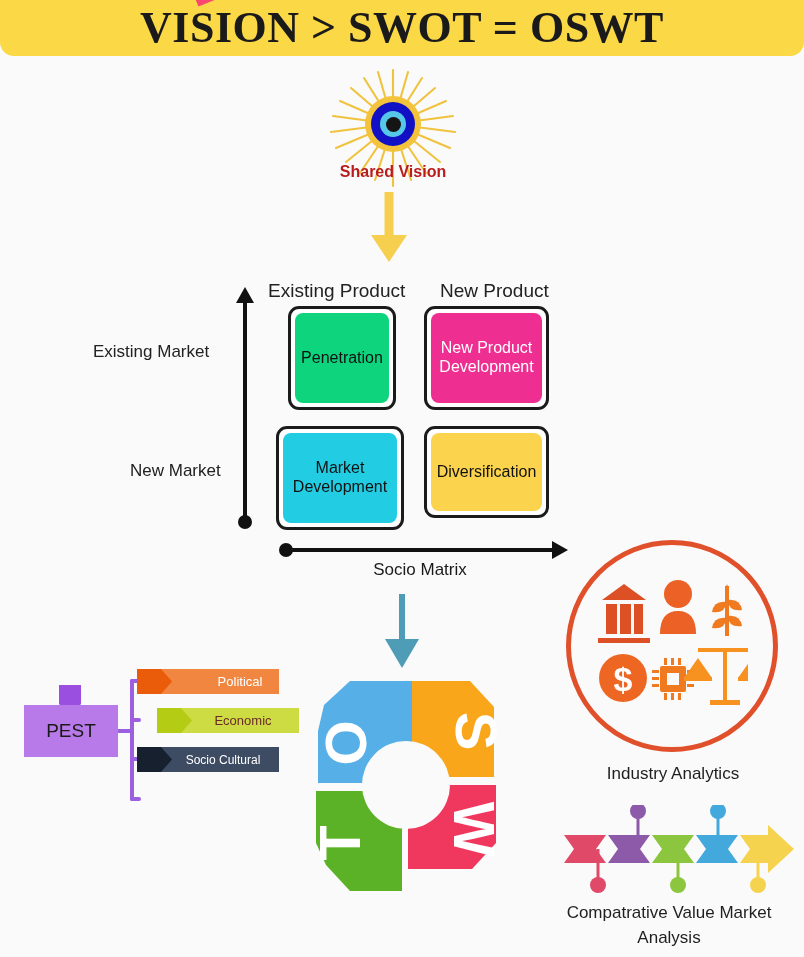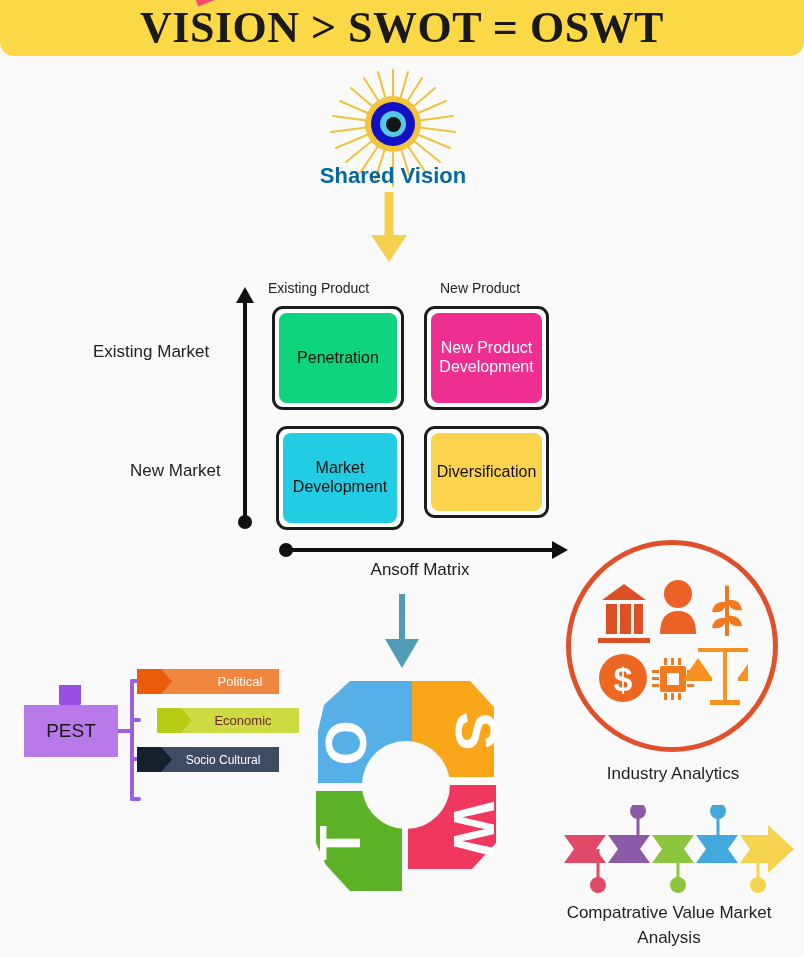--- a/index.html
+++ b/index.html
@@ -101,43 +101,43 @@
     width: 15px; height: 15px;
     border-radius: 50%;
     background: #151515;
   }
   #shared-vision-label {
     position: absolute;
     left: 258px;
     top: 163px;
     width: 270px;
     text-align: center;
-    font-size: 22px;
+    font-size: 16px;
     font-weight: bold;
-    color: #0369a1;
+    color: #b91c1c;
   }
   #vision-arrow {
     position: absolute;
     left: 363px;
     top: 192px;
     width: 52px;
     height: 72px;
   }
 
   
   #ansoff {
     position: absolute;
     left: 80px;
     top: 275px;
     width: 500px;
     height: 320px;
   }
   .axis-col-label {
     position: absolute;
-    font-size: 14px;
+    font-size: 19px;
     color: #222;
     white-space: nowrap;
   }
   #label-existing-product { left: 188px; top: 5px; }
   #label-new-product      { left: 360px; top: 5px; }
 
   .axis-row-label {
     position: absolute;
     font-size: 17px;
     color: #222;
@@ -172,21 +172,21 @@
     border-radius: 8px;
     display: flex;
     align-items: center;
     justify-content: center;
     text-align: center;
     font-size: 16px;
     line-height: 1.18;
     box-sizing: border-box;
     padding: 2px;
   }
-  #quad-penetration  { left: 192px; top: 31px;  width: 132px; height: 104px; }
+  #quad-penetration  { left: 208px; top: 31px;  width: 108px; height: 104px; }
   #quad-npd          { left: 344px; top: 31px;  width: 125px; height: 104px; }
   #quad-market-dev   { left: 196px; top: 151px; width: 128px; height: 104px; }
   #quad-diversify    { left: 344px; top: 151px; width: 125px; height: 92px; }
 
   #ansoff-down-arrow {
     position: absolute;
     left: 378px;
     top: 592px;
     width: 48px;
     height: 78px;
@@ -386,21 +386,21 @@
       <path d="M13 2 L4 18 L22 18 Z" fill="#111111"></path>
       <circle cx="13" cy="237" r="7" fill="#111111"></circle>
     </svg>
 
     <svg id="x-axis" viewBox="0 0 295 26">
       <line x1="12" y1="13" x2="281" y2="13" stroke="#111111" stroke-width="4"></line>
       <path d="M293 13 L277 4 L277 22 Z" fill="#111111"></path>
       <circle cx="11" cy="13" r="7" fill="#111111"></circle>
     </svg>
 
-    <div id="ansoff-caption">Ansoff Matrix</div>
+    <div id="ansoff-caption">Socio Matrix</div>
 
     <div class="quad" id="quad-penetration">
       <div class="quad-inner" style="background:#0ed47e;color:#111111;">
         <span>Penetration</span>
       </div>
     </div>
 
     <div class="quad" id="quad-npd">
       <div class="quad-inner" style="background:#ee2e91;color:#ffffff;flex-direction:column;">
         <span>New Product</span>

